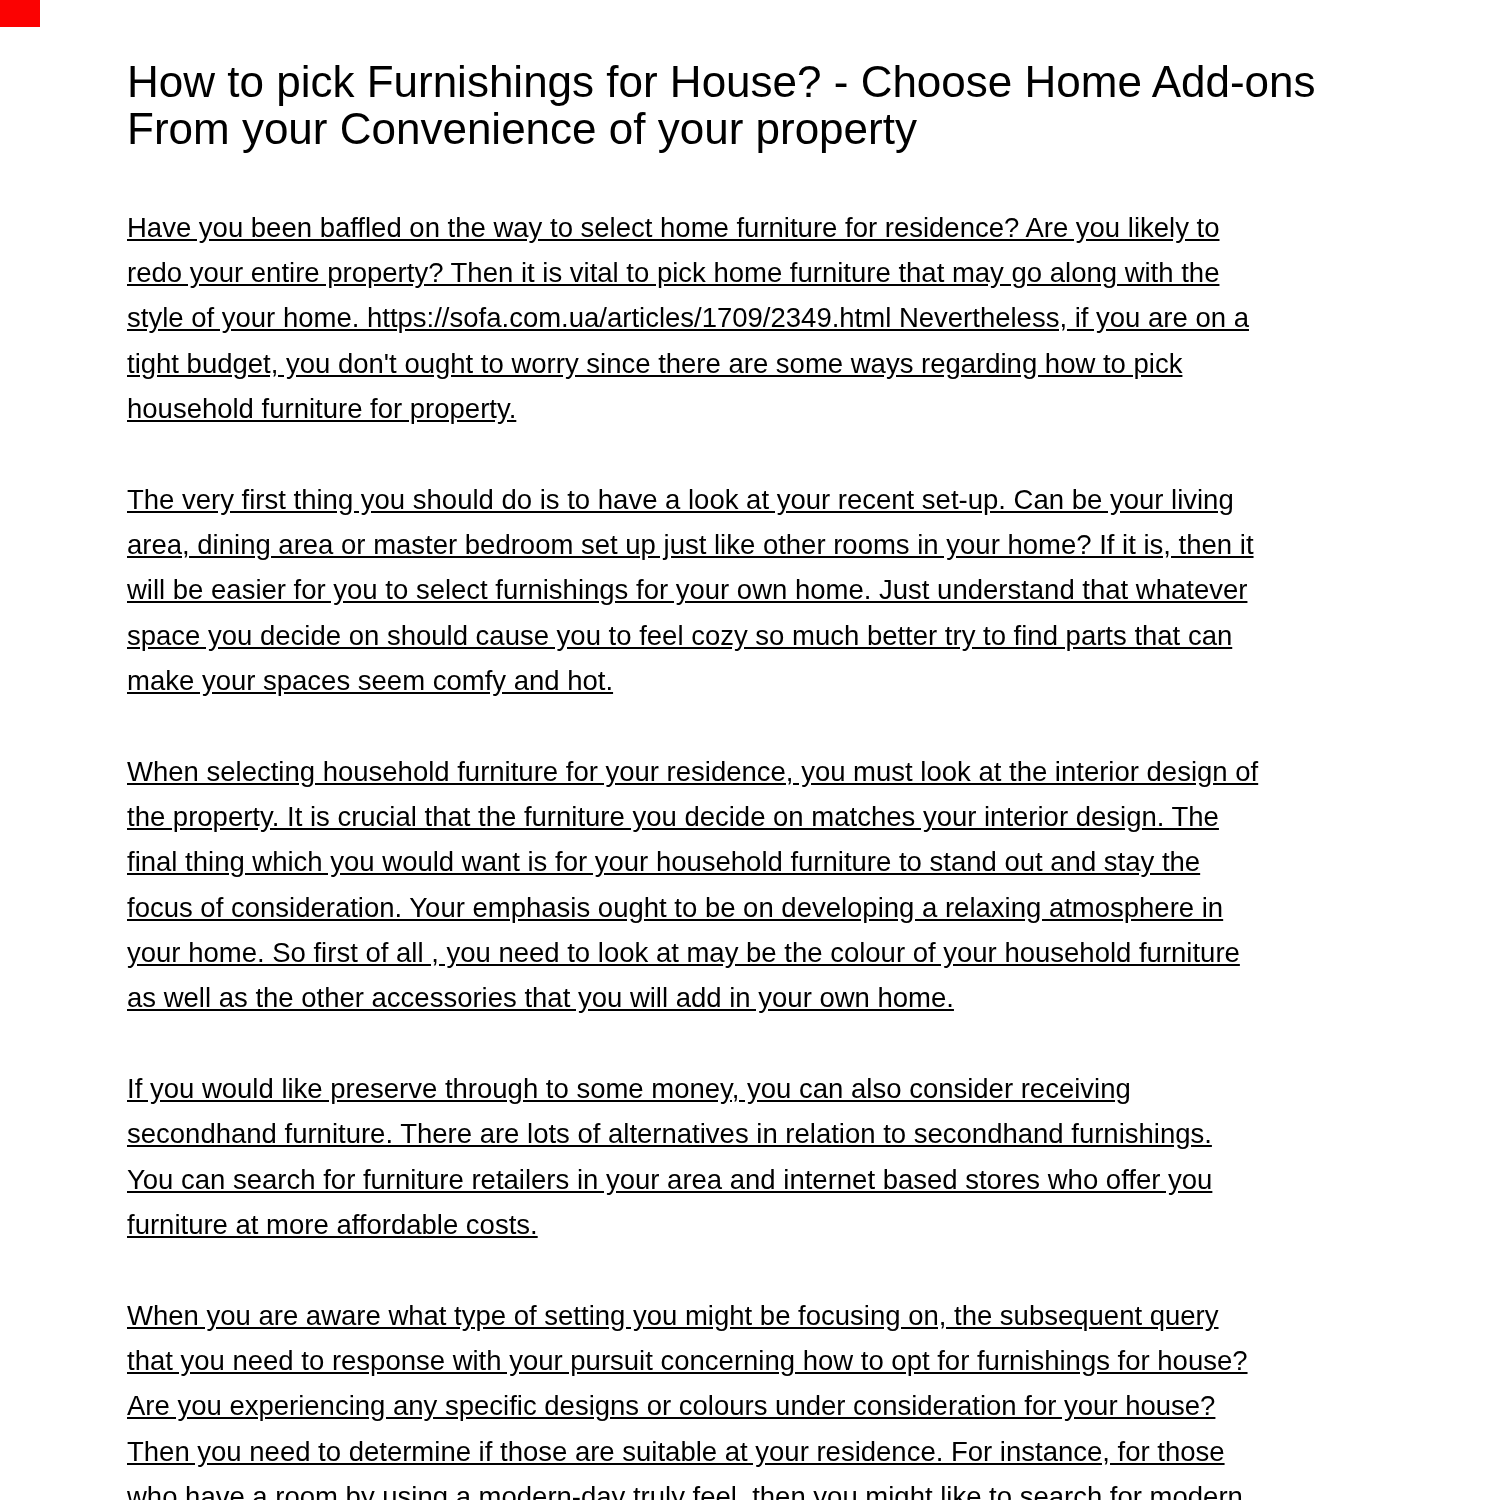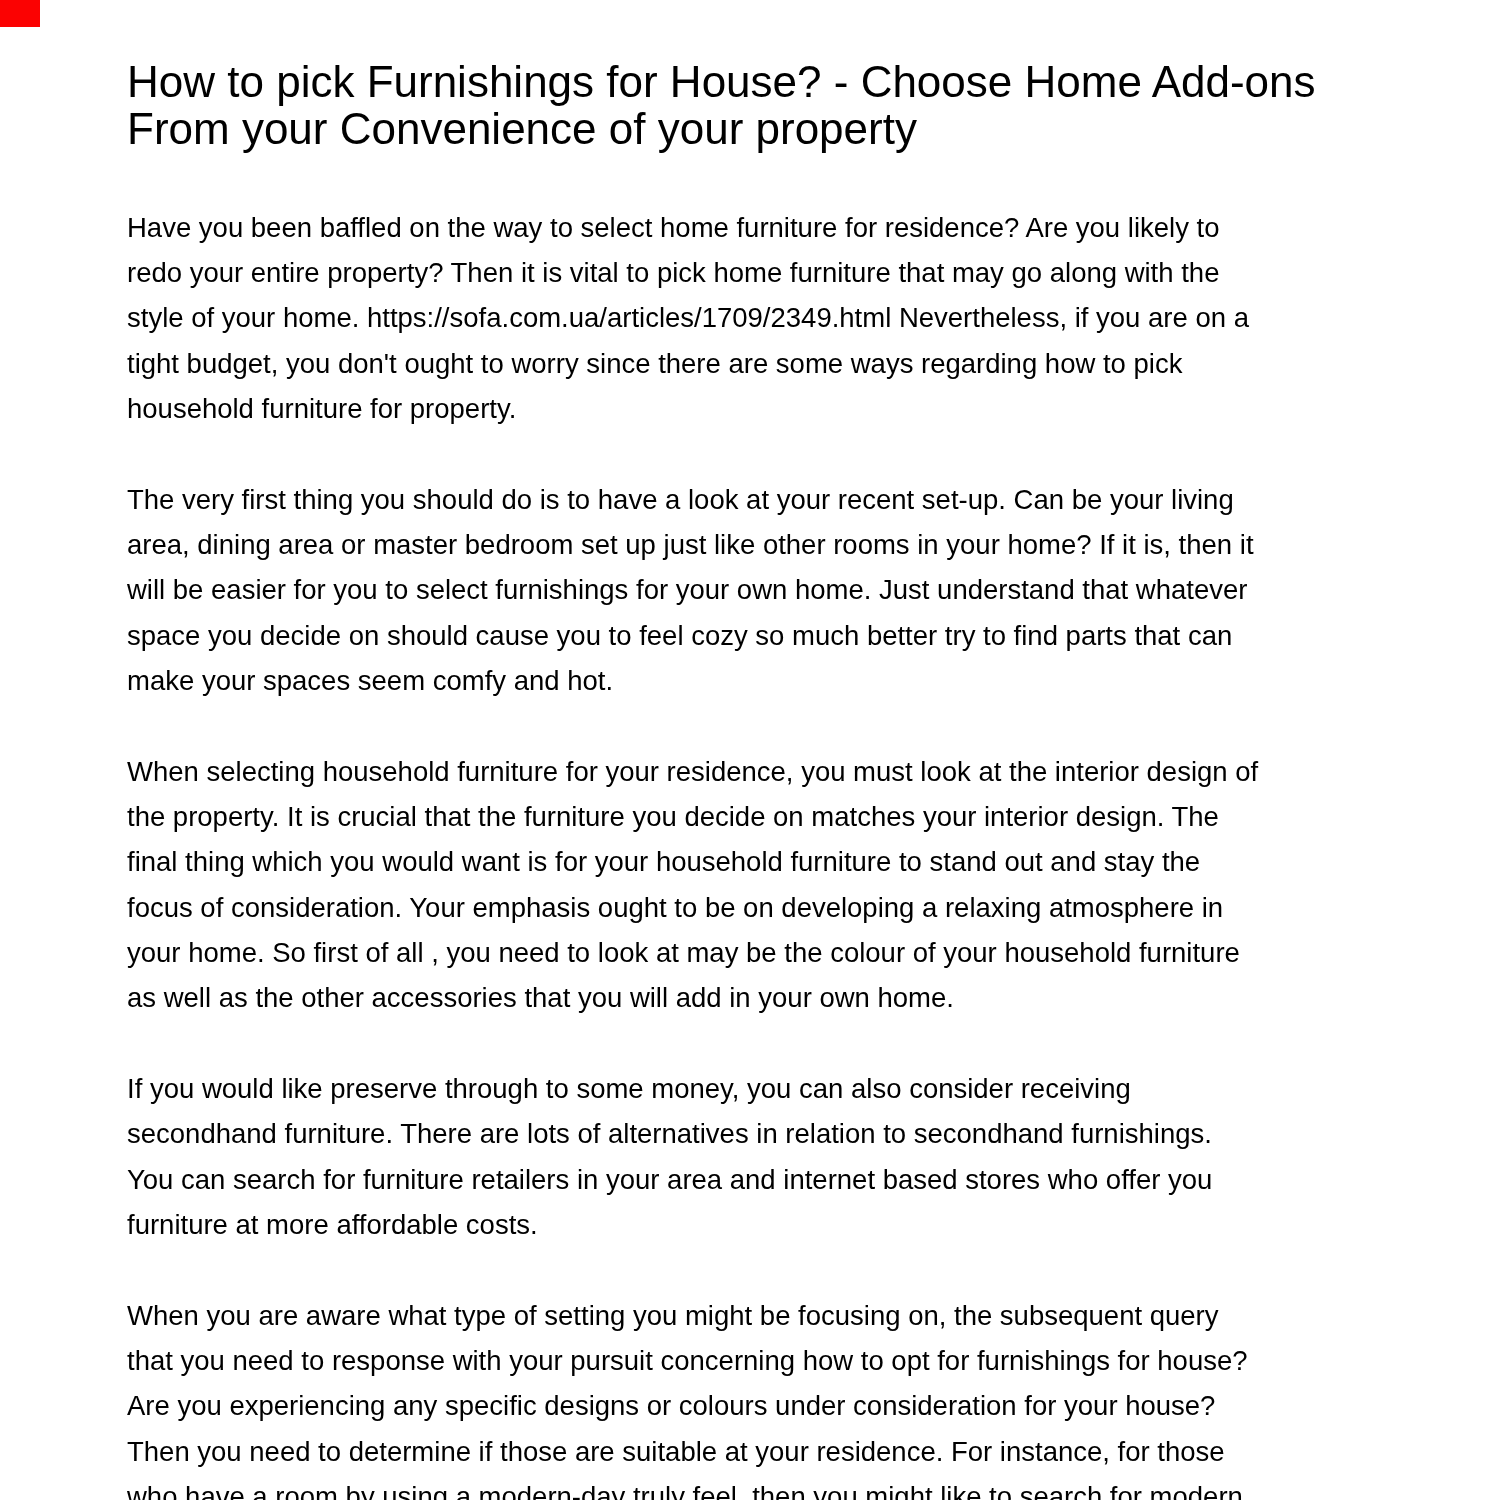--- a/index.html
+++ b/index.html
@@ -42,20 +42,21 @@
     white-space: pre-line;
     color: #000000;
   }
   .doc p {
     font-size: 27.5px;
     line-height: 45.2px;
     font-weight: normal;
     margin: 0 0 46px 0;
     white-space: pre-line;
     color: #000000;
+    text-decoration: underline;
   }
 </style>
 </head>
 <body style="background: rgb(255, 255, 255); color: rgb(0, 0, 0);">
 
 <div class="corner-marker" style="background: rgb(251, 2, 2);"></div>
 
 <div class="doc">
   <h1>How to pick Furnishings for House? - Choose Home Add-ons
 From your Convenience of your property</h1>

